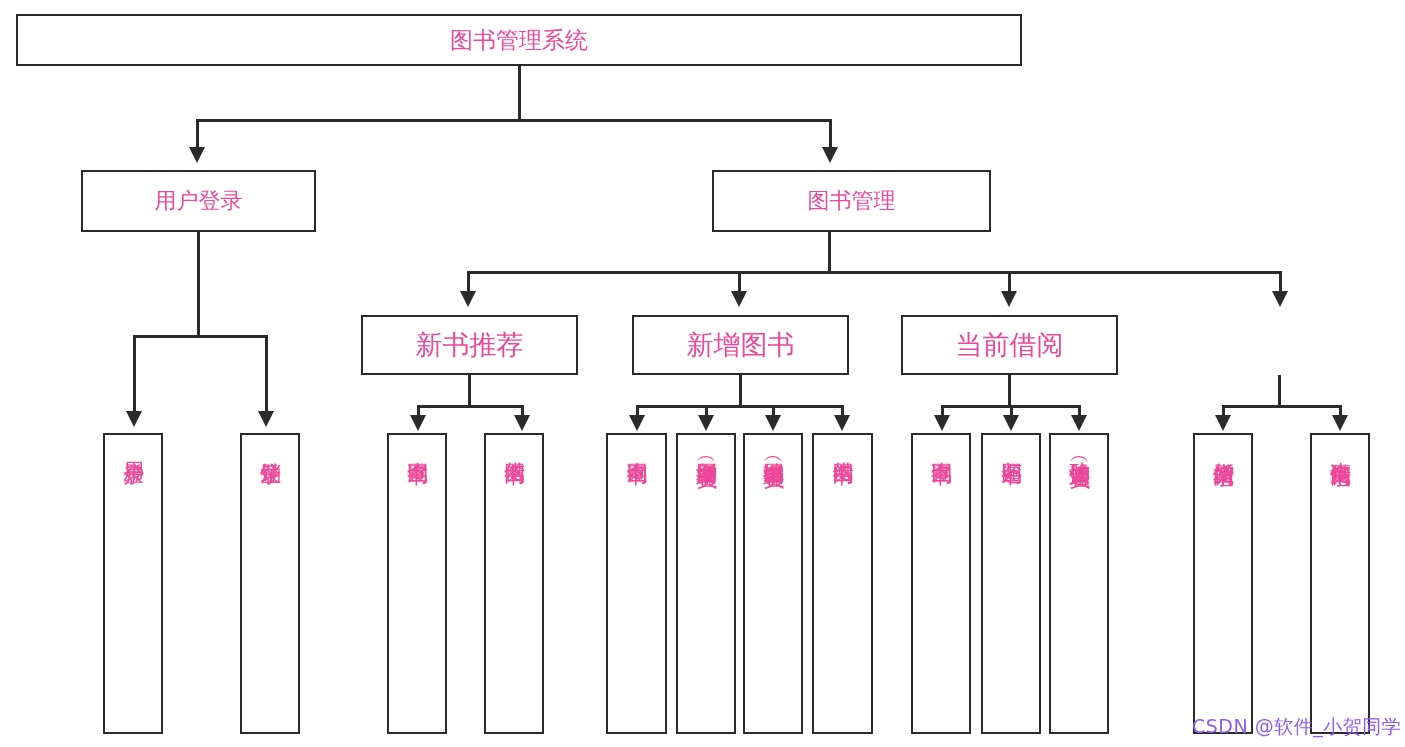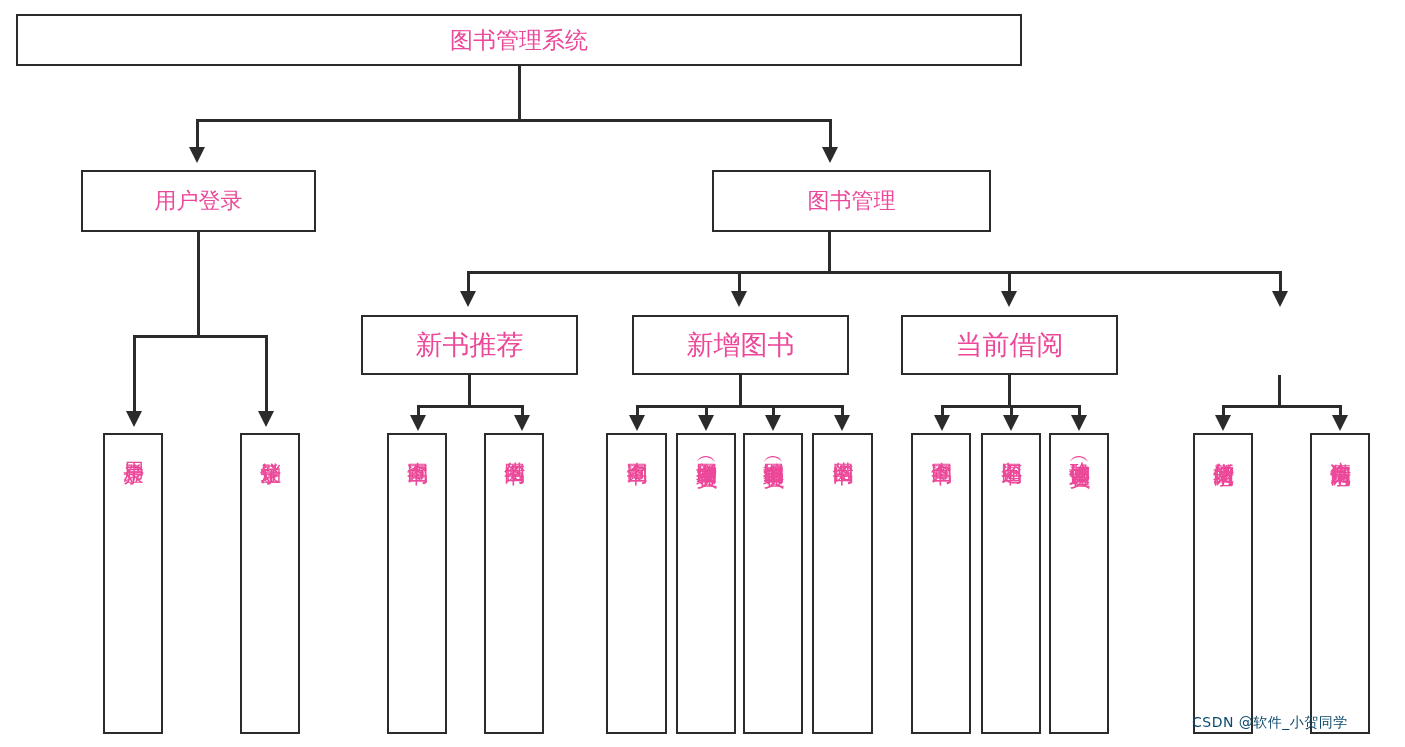--- a/index.html
+++ b/index.html
@@ -60,22 +60,22 @@
   .arrow {
     position: absolute;
     width: 0;
     height: 0;
     border-left: 8px solid transparent;
     border-right: 8px solid transparent;
     border-top: 16px solid #2b2b2b;
   }
   #watermark {
     position: absolute;
-    font-size: 14px;
-    color: #0c4a6e;
+    font-size: 19px;
+    color: #8b5cf6;
     letter-spacing: 0.5px;
     white-space: nowrap;
     font-family: "DejaVu Sans", "Liberation Sans", sans-serif;
   }
 </style>
 </head>
 <body>
 
 <div id="stage">
 

